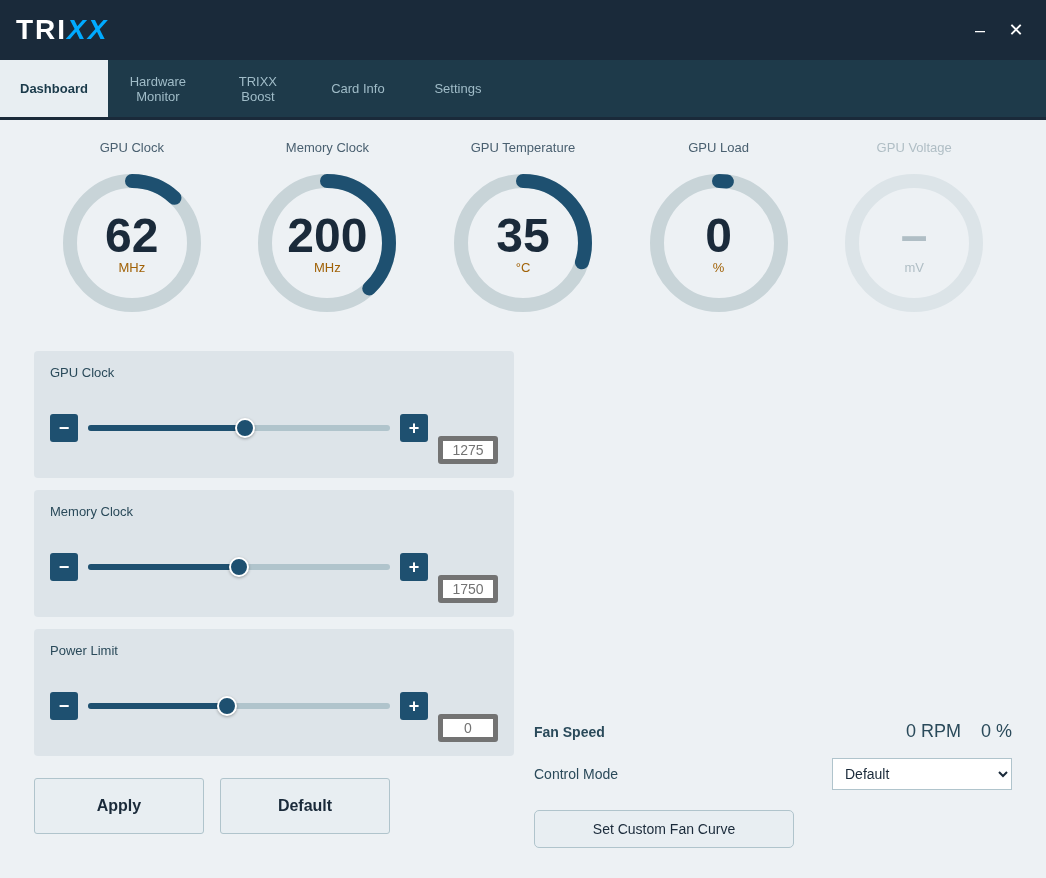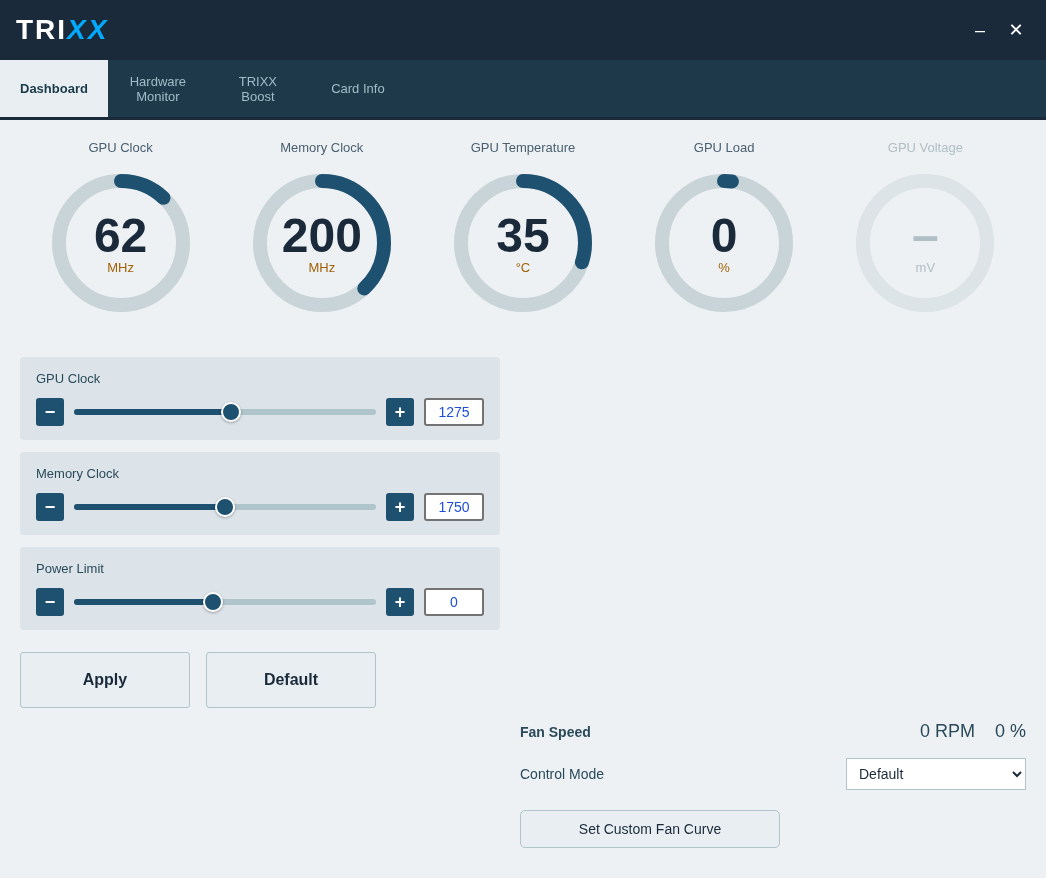--- a/index.html
+++ b/index.html
@@ -64,22 +64,22 @@
       color: #1a3a4a;
       font-weight: 600;
       text-align: right;
     }
     
     #main {
       background: #edf1f4;
       height: calc(878px - 120px);
       display: flex;
       flex-direction: column;
-      padding: 20px 20px;
-      gap: 24px;
+      padding: 20px 34px;
+      gap: 18px;
     }
     
     #gauges-row {
       display: flex;
       gap: 0;
       justify-content: space-around;
       margin-bottom: 10px;
     }
     .gauge-container {
       display: flex;
@@ -174,26 +174,27 @@
       position: absolute;
       top: 50%;
       transform: translateY(-50%);
       cursor: pointer;
       border: 2px solid white;
       box-shadow: 0 1px 3px rgba(0,0,0,0.3);
     }
     .slider-input {
       width: 60px;
       height: 28px;
-      border: 2px solid #737373;
+      border: 5px solid #737373;
       background: white;
       text-align: center;
       font-size: 14px;
-      color: #1d4ed8;
+      color: #737373;
       border-radius: 3px;
+      margin-top: 44px;
     }
     #right-controls {
       flex: 1;
       display: flex;
       flex-direction: column;
       justify-content: flex-end;
       padding-bottom: 10px;
     }
     .fan-section {
       background: transparent;
@@ -269,20 +270,21 @@
     <button class="titlebar-btn">–</button>
     <button class="titlebar-btn">✕</button>
   </div>
 </div>
 
 <div id="navbar">
   <button class="nav-tab active">Dashboard</button>
   <button class="nav-tab">Hardware<br>Monitor</button>
   <button class="nav-tab">TRIXX<br>Boost</button>
   <button class="nav-tab">Card Info</button>
+  <button class="nav-tab">Settings</button>
 </div>
 
 <div id="main">
 
   <div id="gauges-row">
 
     <div class="gauge-container">
       <div class="gauge-label">GPU Clock</div>
       <div class="gauge-canvas">
         <svg class="gauge-svg" viewBox="0 0 160 160">

